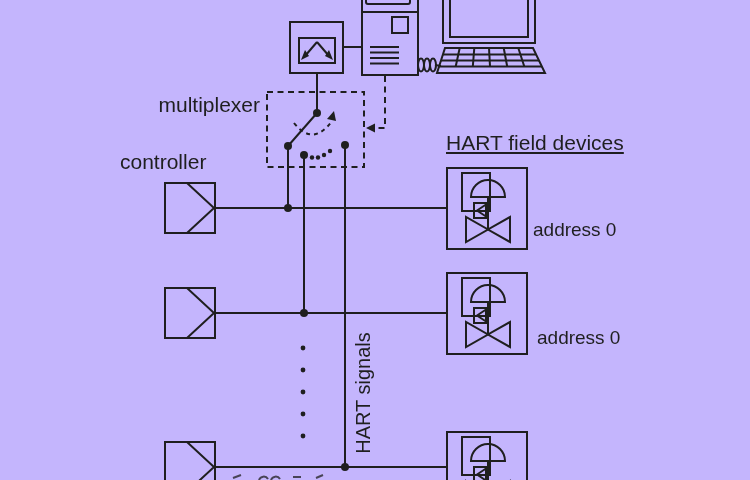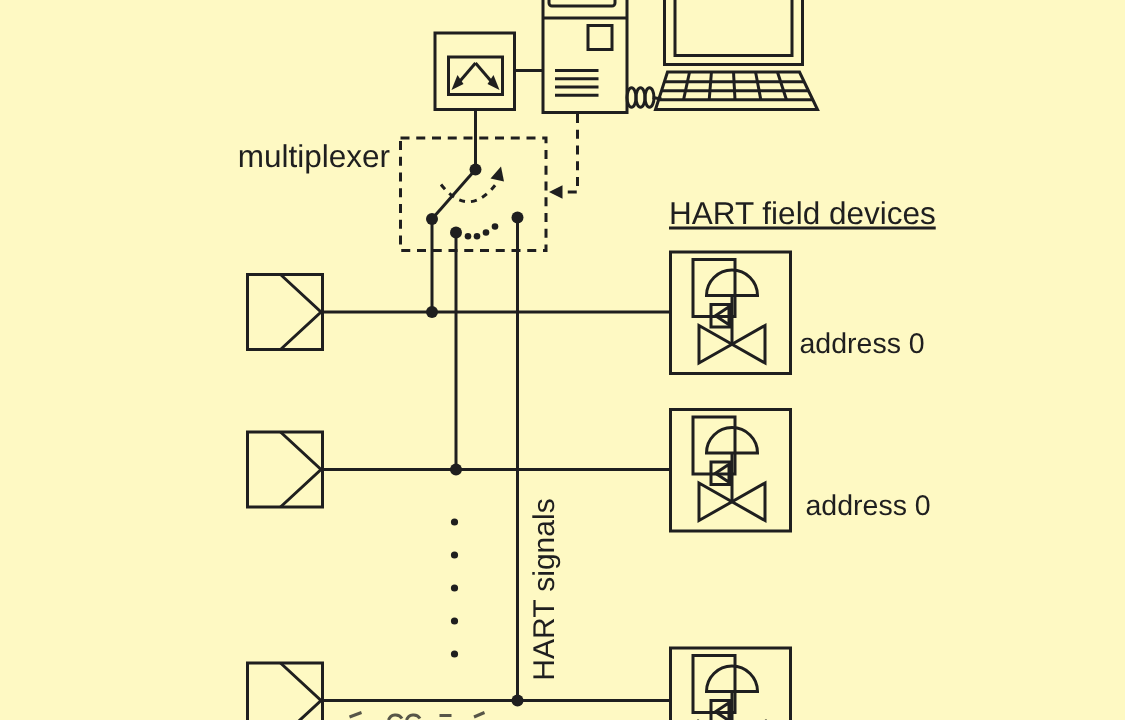--- a/index.html
+++ b/index.html
@@ -1,19 +1,19 @@
 <!DOCTYPE html>
 <html style="--ink: #1f1f1f;"><head>
 <meta charset="utf-8">
 <style>
   :root { --ink: #1f1f1f; }
   html,body { margin:0; padding:0; background:#fff; }
   #stage {
     position:relative; width:750px; height:480px;
-    background:#fef9c3; overflow:hidden;
+    background:#c4b5fd; overflow:hidden;
     font-family:"Liberation Sans", sans-serif;
   }
   #diagram-svg { position:absolute; left:0; top:0; }
   .ln   { fill:none; stroke:var(--ink); stroke-width:2; }
   .lnj  { fill:none; stroke:var(--ink); stroke-width:2; stroke-linejoin:miter; }
   .dash { stroke-dasharray:6 4.5; }
   .dash2{ stroke-dasharray:4 4; }
   .dot  { fill:var(--ink); stroke:none; }
   .frag { stroke:var(--ink); stroke-width:2; fill:none; opacity:.75; }
   .lbl  { position:absolute; color:var(--ink); white-space:nowrap; line-height:1.15; }
@@ -157,18 +157,19 @@
     <g>
       <line class="frag" x1="233" y1="478" x2="241" y2="475"></line>
       <path class="frag" d="M259,480 a5,5 0 0 1 9,-1"></path>
       <path class="frag" d="M271,480 a5,5 0 0 1 9,-1"></path>
       <line class="frag" x1="293" y1="477" x2="301" y2="477"></line>
       <line class="frag" x1="316" y1="478" x2="323" y2="475"></line>
     </g>
   </svg>
 
   <div class="lbl lbl-multiplexer">multiplexer</div>
+  <div class="lbl lbl-controller">controller</div>
   <div class="lbl lbl-devices">HART field devices</div>
   <div class="lbl lbl-addr1">address 0</div>
   <div class="lbl lbl-addr2">address 0</div>
   <div class="lbl lbl-hart-signals">HART signals</div>
 
 </div>
 
 </body></html>

